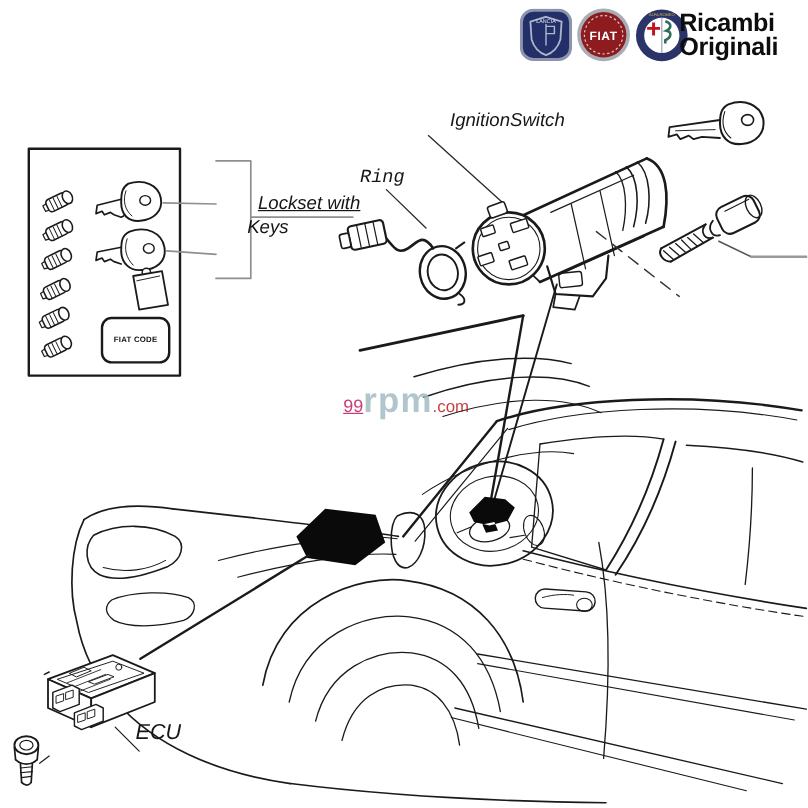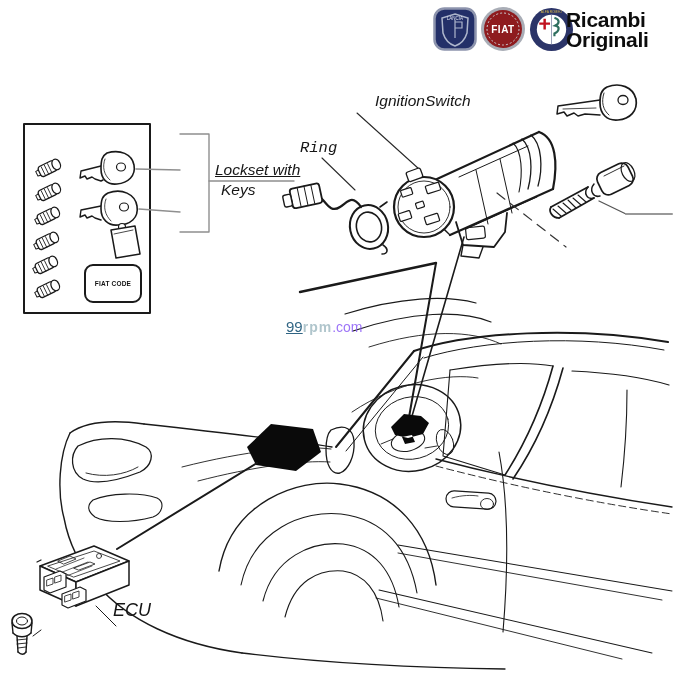--- a/index.html
+++ b/index.html
@@ -11,23 +11,23 @@
   .overlay{position:absolute;z-index:2;}
   .callout{font-style:italic;color:#161616;font-size:15.5px;white-space:nowrap;}
   .brand-text{font-weight:bold;color:#0d0d0d;font-size:21px;line-height:20px;letter-spacing:-0.3px;}
   .logo-row{position:absolute;left:433px;top:6px;display:flex;align-items:center;gap:3px;z-index:2;}
   .fiat-code-badge{
     position:absolute;left:84px;top:264px;width:54px;height:35px;z-index:2;
     border:2px solid #1a1a1a;border-radius:9px;display:flex;align-items:center;justify-content:center;
     font-weight:bold;font-size:6.5px;letter-spacing:0.2px;color:#111;background:#fff;
   }
   .watermark{position:absolute;left:286px;top:318px;z-index:2;white-space:nowrap;opacity:0.85;}
-  .wm-a{font-size:15px;color:#0c4a6e;text-decoration:underline;}
-  .wm-b{font-size:14px;font-weight:bold;color:#a3bcc4;letter-spacing:1px;margin-top:22px;}
-  .wm-c{font-size:14px;color:#8b5cf6;}
+  .wm-a{font-size:15px;color:#be185d;text-decoration:underline;}
+  .wm-b{font-size:29px;font-weight:bold;color:#a3bcc4;letter-spacing:1px;margin-top:22px;}
+  .wm-c{font-size:14px;color:#b91c1c;}
   .ecu-label{font-size:18px;}
 </style>
 </head>
 <body>
 
 <svg id="art" width="673" height="673" viewBox="0 0 673 673">
   <g fill="none" stroke="#1a1a1a" stroke-linecap="round" stroke-linejoin="round">
 
     <g>
       <path d="M414,351 C470,332 575,326 668,342" stroke-width="2"></path>
@@ -267,21 +267,21 @@
 </div>
 
 <div class="overlay brand-text" style="left:566px;top:10px;">
   <div>Ricambi</div>
   <div>Originali</div>
 </div>
 
 <div class="overlay callout" style="left:342px;top:92px;margin-left:33px;">IgnitionSwitch</div>
 <div class="overlay callout" style="left:300px;top:139px;font-family:Liberation Mono, monospace;">Ring</div>
 <div class="overlay callout" style="left:215px;top:161px;text-decoration:underline;">Lockset with</div>
-<div class="overlay callout" style="left:221px;top:181px;">Keys</div>
+<div class="overlay callout" style="left:206px;top:181px;">Keys</div>
 <div class="overlay callout ecu-label" style="left:113px;top:600px;">ECU</div>
 
 <div class="fiat-code-badge">
   <span>FIAT CODE</span>
 </div>
 
 <div class="watermark">
   <span class="wm-a">99</span><span class="wm-b">rpm</span><span class="wm-c">.com</span>
 </div>
 

